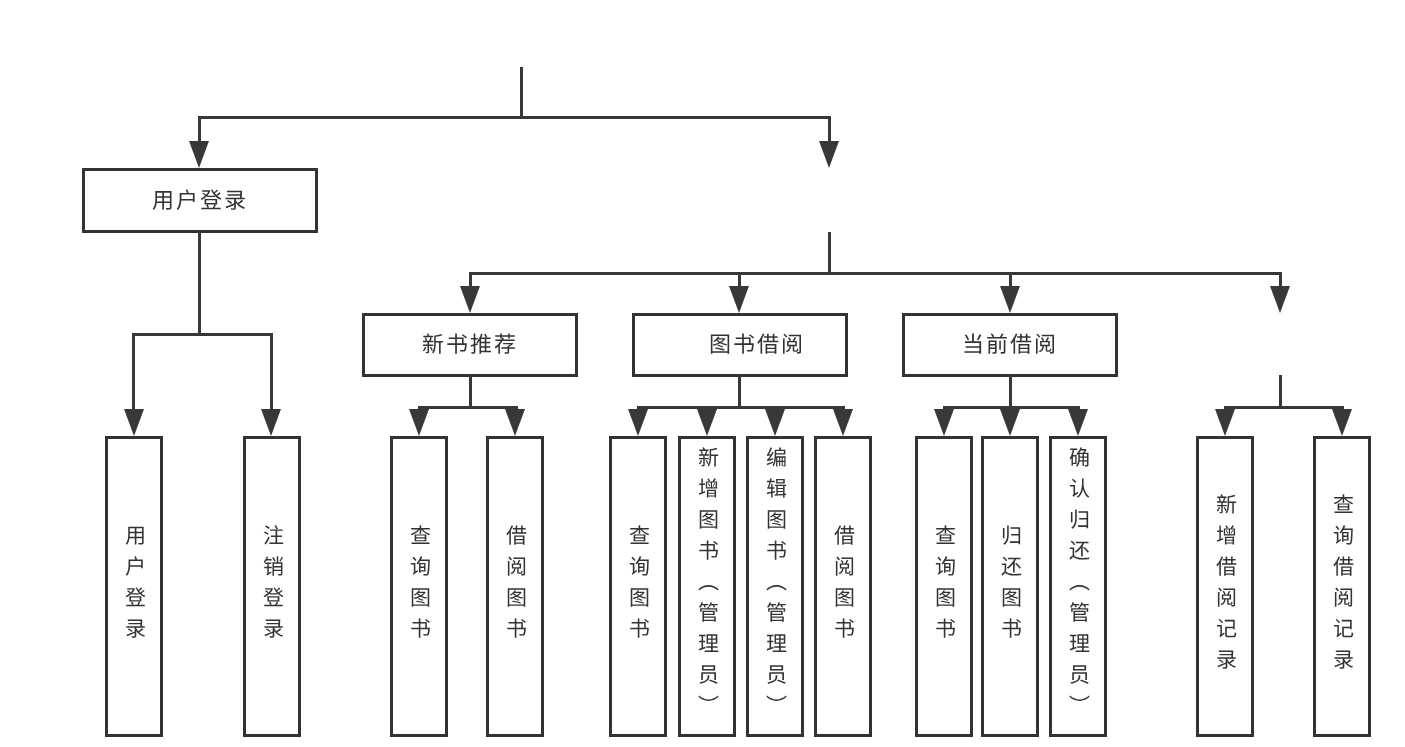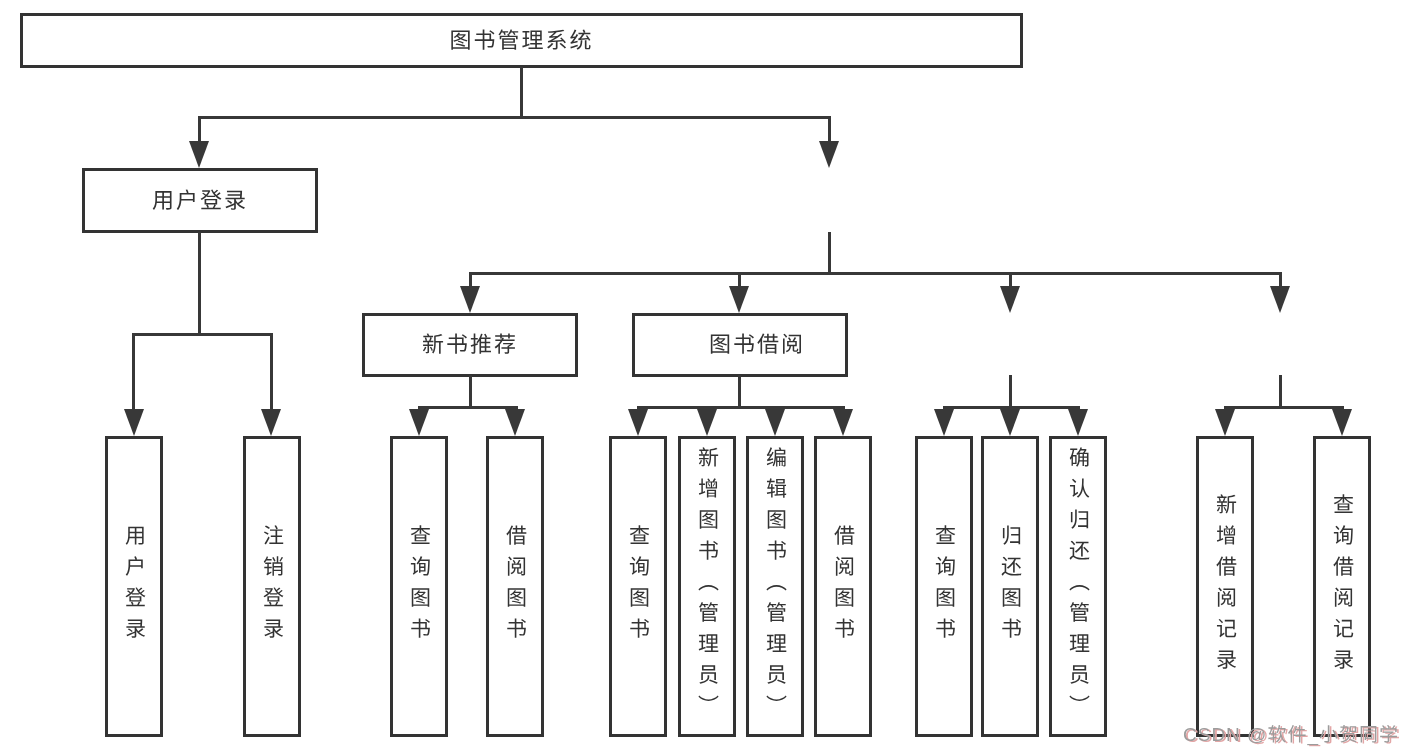--- a/index.html
+++ b/index.html
@@ -37,33 +37,33 @@
     position:absolute;left:1183px;top:719px;
     color:var(--wm);font-size:19px;letter-spacing:1px;white-space:nowrap;
     text-shadow:2px 1px 0 var(--wm-shadow);
   }
 </style>
 </head>
 <body>
 
 <div class="canvas">
 
-  <div class="box" style="left:20px;top:13px;width:1003px;height:55px;">
-    <span>图书管理系统</span>
-  </div>
 
   <div class="box lvl2" style="left:82px;width:236px;">
     <span>用户登录</span>
   </div>
 
   <div class="box lvl3" style="left:362px;">
     <span>新书推荐</span>
   </div>
   <div class="box lvl3" style="left:632px;padding-left:34px;">
     <span>图书借阅</span>
+  </div>
+  <div class="box lvl3" style="left:902px;">
+    <span>当前借阅</span>
   </div>
 
   <div class="box leaf" style="left:105px;">
     <span class="vtext">用户登录</span>
   </div>
   <div class="box leaf" style="left:243px;">
     <span class="vtext">注销登录</span>
   </div>
 
   <div class="box leaf" style="left:390px;">
@@ -155,15 +155,14 @@
   <div class="arrow" style="left:628px;top:409px;"></div>
   <div class="arrow" style="left:697px;top:409px;"></div>
   <div class="arrow" style="left:765px;top:409px;"></div>
   <div class="arrow" style="left:833px;top:409px;"></div>
   <div class="arrow" style="left:934px;top:409px;"></div>
   <div class="arrow" style="left:1000px;top:409px;"></div>
   <div class="arrow" style="left:1068px;top:409px;"></div>
   <div class="arrow" style="left:1215px;top:409px;"></div>
   <div class="arrow" style="left:1332px;top:409px;"></div>
 
-  <div class="watermark">CSDN @软件_小贺同学</div>
 
 </div>
 
 </body></html>

